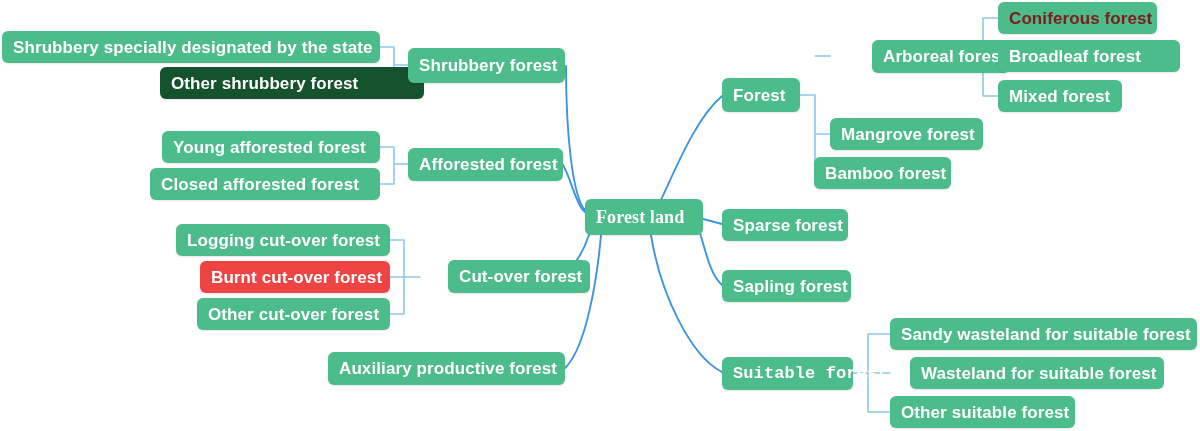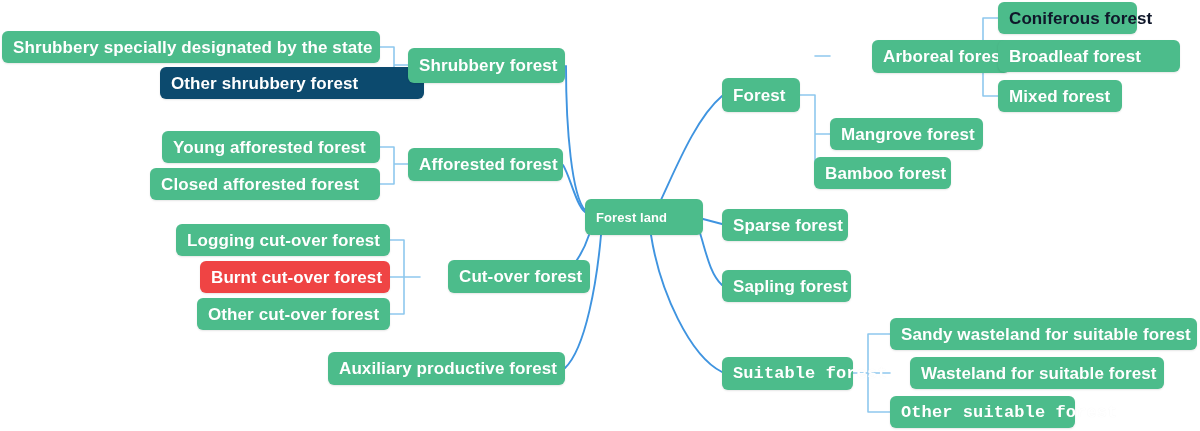--- a/index.html
+++ b/index.html
@@ -36,21 +36,22 @@
     padding: 0 11px;
     font-size: 17px;
     font-weight: 700;
     letter-spacing: 0.1px;
     white-space: nowrap;
     line-height: 1;
     box-shadow: 0 1px 2px rgba(0,0,0,0.10);
     text-shadow: 0 0 1px rgba(0,0,0,0.05);
   }
   .node.root {
-    font-size: 13px;
+    font-size: 18px;
+    font-family: Liberation Serif, serif;
   }
   .node-label {
     display: block;
   }
 </style>
 </head>
 <body>
 
 <div id="canvas">
   <svg id="links" viewBox="0 0 1200 431" xmlns="http://www.w3.org/2000/svg">
@@ -73,21 +74,21 @@
         <path d="M 651 235 C 660 292, 690 356, 722 372"></path>
       </g>
   </svg>
   <div id="nodes">
       <div class="node root" style="left: 585px; top: 199px; width: 118px; height: 36px; background: rgb(76, 188, 139); color: rgb(255, 255, 255);">
         <span class="node-label">Forest land</span>
       </div>
       <div class="node" style="left: 2px; top: 31px; width: 378px; height: 32px; background: rgb(76, 188, 139); color: rgb(255, 255, 255);">
         <span class="node-label">Shrubbery specially designated by the state</span>
       </div>
-      <div class="node" style="left: 160px; top: 67px; width: 264px; height: 32px; background: #0c4a6e; color: rgb(255, 255, 255);">
+      <div class="node" style="left: 160px; top: 67px; width: 264px; height: 32px; background: #14532d; color: rgb(255, 255, 255);">
         <span class="node-label">Other shrubbery forest</span>
       </div>
       <div class="node" style="left: 408px; top: 48px; width: 157px; height: 35px; background: rgb(76, 188, 139); color: rgb(255, 255, 255);">
         <span class="node-label">Shrubbery forest</span>
       </div>
       <div class="node" style="left: 162px; top: 131px; width: 218px; height: 32px; background: rgb(76, 188, 139); color: rgb(255, 255, 255);">
         <span class="node-label">Young afforested forest</span>
       </div>
       <div class="node" style="left: 150px; top: 168px; width: 230px; height: 32px; background: rgb(76, 188, 139); color: rgb(255, 255, 255);">
         <span class="node-label">Closed afforested forest</span>
@@ -109,21 +110,21 @@
       </div>
       <div class="node" style="left: 328px; top: 352px; width: 237px; height: 33px; background: rgb(76, 188, 139); color: rgb(255, 255, 255);">
         <span class="node-label">Auxiliary productive forest</span>
       </div>
       <div class="node" style="left: 722px; top: 78px; width: 78px; height: 34px; background: rgb(76, 188, 139); color: rgb(255, 255, 255);">
         <span class="node-label">Forest</span>
       </div>
       <div class="node" style="left: 872px; top: 40px; width: 138px; height: 33px; background: rgb(76, 188, 139); color: rgb(255, 255, 255);">
         <span class="node-label">Arboreal forest</span>
       </div>
-      <div class="node" style="left: 998px; top: 2px; width: 139px; height: 32px; background: rgb(76, 188, 139); color: #0f172a;">
+      <div class="node" style="left: 998px; top: 2px; width: 159px; height: 32px; background: rgb(76, 188, 139); color: #7f1d1d;">
         <span class="node-label">Coniferous forest</span>
       </div>
       <div class="node" style="left: 998px; top: 40px; width: 182px; height: 32px; background: rgb(76, 188, 139); color: rgb(255, 255, 255);">
         <span class="node-label">Broadleaf forest</span>
       </div>
       <div class="node" style="left: 998px; top: 80px; width: 124px; height: 32px; background: rgb(76, 188, 139); color: rgb(255, 255, 255);">
         <span class="node-label">Mixed forest</span>
       </div>
       <div class="node" style="left: 830px; top: 118px; width: 153px; height: 32px; background: rgb(76, 188, 139); color: rgb(255, 255, 255);">
         <span class="node-label">Mangrove forest</span>
@@ -139,17 +140,17 @@
       </div>
       <div class="node" style="left: 722px; top: 357px; width: 131px; height: 33px; background: rgb(76, 188, 139); color: rgb(255, 255, 255); font-family: Liberation Mono, monospace;">
         <span class="node-label">Suitable forest</span>
       </div>
       <div class="node" style="left: 890px; top: 318px; width: 307px; height: 32px; background: rgb(76, 188, 139); color: rgb(255, 255, 255);">
         <span class="node-label">Sandy wasteland for suitable forest</span>
       </div>
       <div class="node" style="left: 890px; top: 357px; width: 254px; height: 32px; background: rgb(76, 188, 139); color: rgb(255, 255, 255); margin-left: 20px;">
         <span class="node-label">Wasteland for suitable forest</span>
       </div>
-      <div class="node" style="left: 890px; top: 396px; width: 185px; height: 32px; background: rgb(76, 188, 139); color: rgb(255, 255, 255); font-family: Liberation Mono, monospace;">
+      <div class="node" style="left: 890px; top: 396px; width: 185px; height: 32px; background: rgb(76, 188, 139); color: rgb(255, 255, 255);">
         <span class="node-label">Other suitable forest</span>
       </div>
     </div>
 </div>
 
 </body></html>

